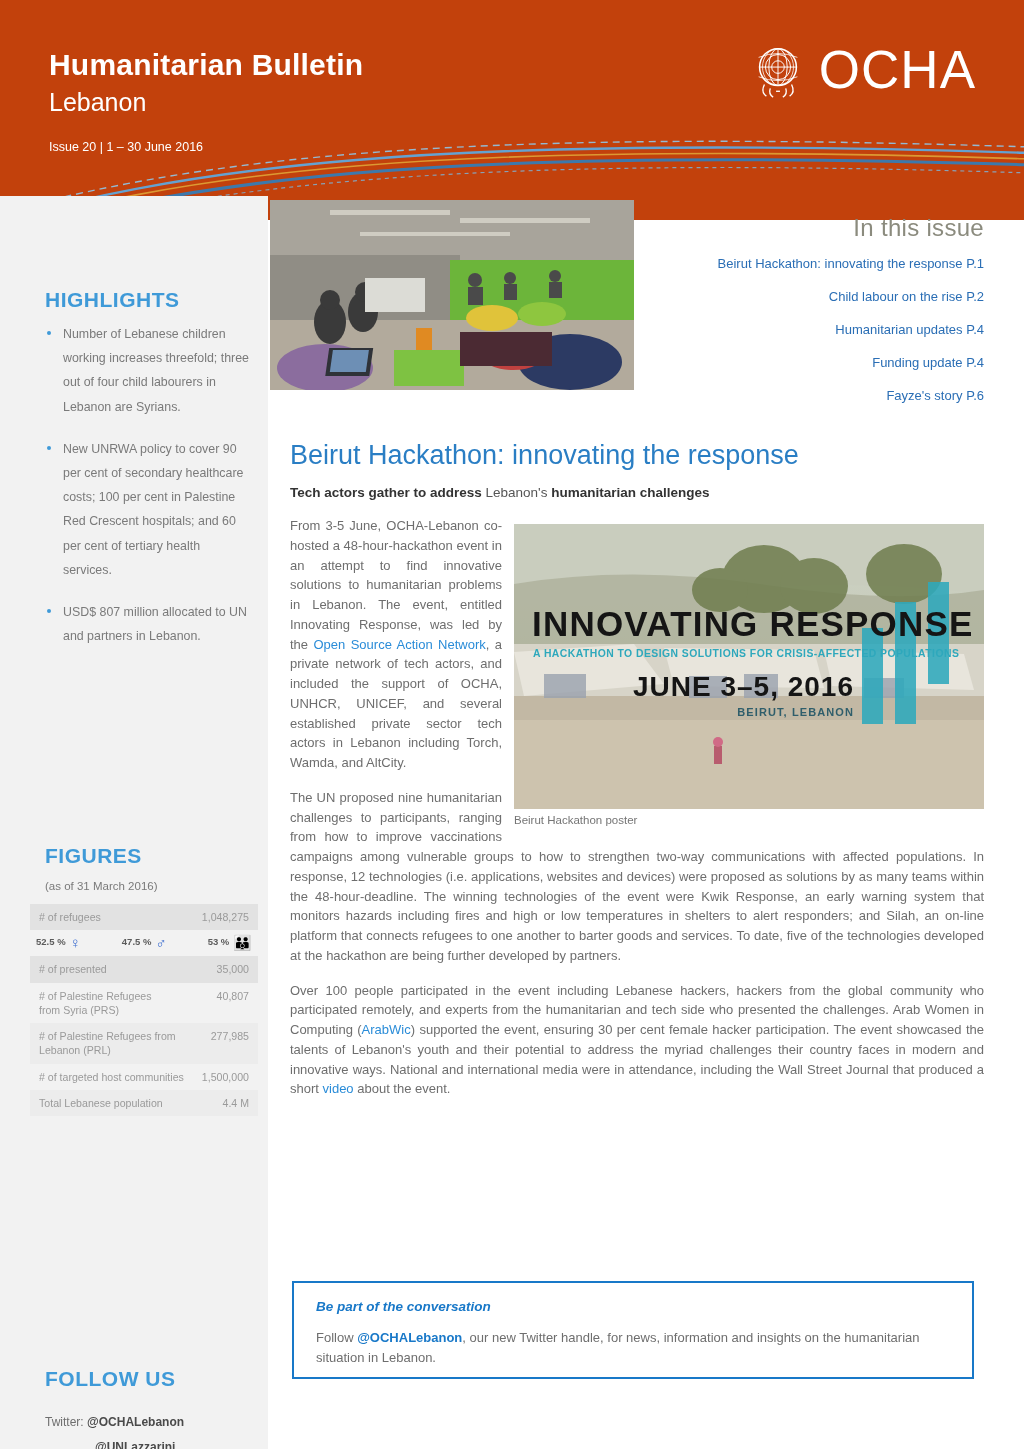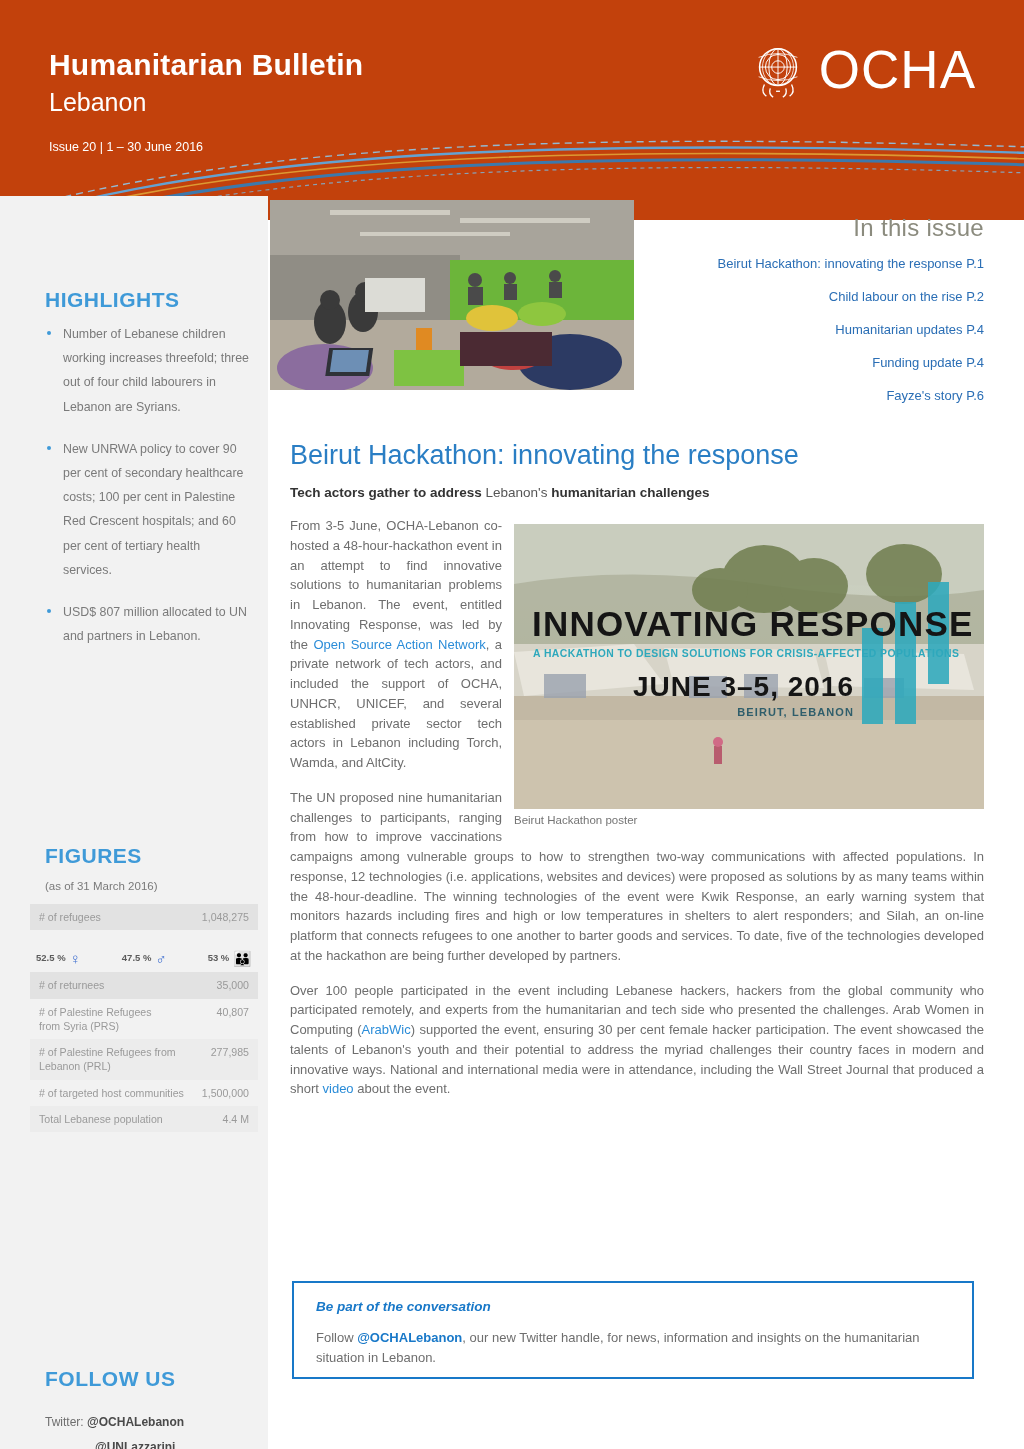--- a/index.html
+++ b/index.html
@@ -140,21 +140,20 @@
     justify-content: space-between;
     width: 100%;
   }
   .demo-cell {
     display: flex;
     align-items: center;
     gap: 4px;
     font-size: 9.5px;
     color: #5b5b5b;
     font-weight: bold;
-    margin-top: 16px;
   }
   .demo-icon { color: #3f6fd0; font-size: 15px; line-height: 1; }
 
   #follow-head { position: absolute; left: 45px; top: 1171px; }
   .follow-line1 {
     position: absolute; left: 45px; top: 1219px;
     font-size: 12px; color: #6e6e6e;
   }
   .follow-line1 b { color: #4a4a4a; }
   .follow-line2 {
@@ -386,21 +385,21 @@
               <span class="demo-icon">♂</span>
             </span>
             <span class="demo-cell">
               <span>53 %</span>
               <span class="demo-icon">👪</span>
             </span>
           </div>
         </td>
       </tr>
       <tr class="shade">
-        <td># of returnees</td>
+        <td># of presented</td>
         <td class="val">35,000</td>
       </tr>
       <tr class="plain">
         <td style="white-space:pre-line;"># of Palestine Refugees
 from Syria (PRS)</td>
         <td class="val">40,807</td>
       </tr>
       <tr class="lightshade">
         <td># of  Palestine Refugees from Lebanon (PRL)</td>
         <td class="val">277,985</td>

